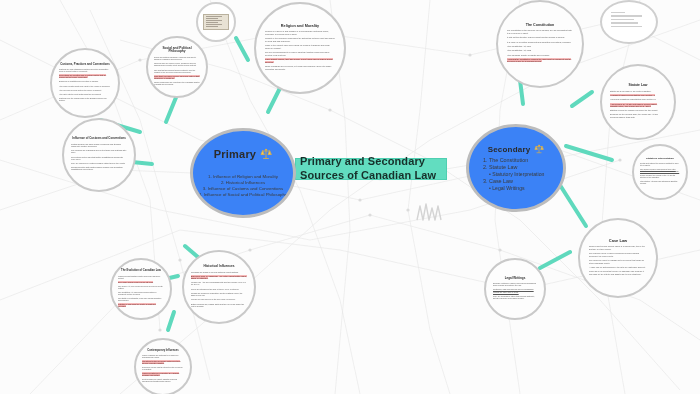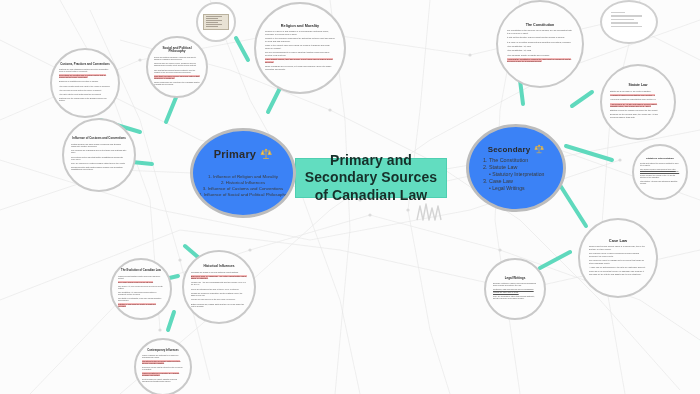--- a/index.html
+++ b/index.html
@@ -59,29 +59,28 @@
     word-break:break-word;
     overflow:hidden;
   }
   .bub-body p{margin:0 0 2px 0;}
   .bub-body .hl{background:#f6b8b8;color:#5a1010;}
   .bub-body .ul{text-decoration:underline;}
 
   
   #title-box{
     position:absolute;
-    left:295px;top:158px;width:152px;height:40px;
+    left:295px;top:158px;width:152px;height:22px;
     background:#62ddc0;
     border:1px solid #4fcfb1;
     box-sizing:border-box;
     display:flex;align-items:center;justify-content:center;
-    text-align:center;
     color:#16302a;
     font-weight:bold;
-    font-size:14px;
+    font-size:11px;
     line-height:1.25;
     padding:2px 4px;
     letter-spacing:.1px;
   }
 
   
   .thumb-circle{
     position:absolute;border-radius:50%;
     border:2px solid #cfcfcf;background:#ffffff;
     box-sizing:border-box;overflow:hidden;

